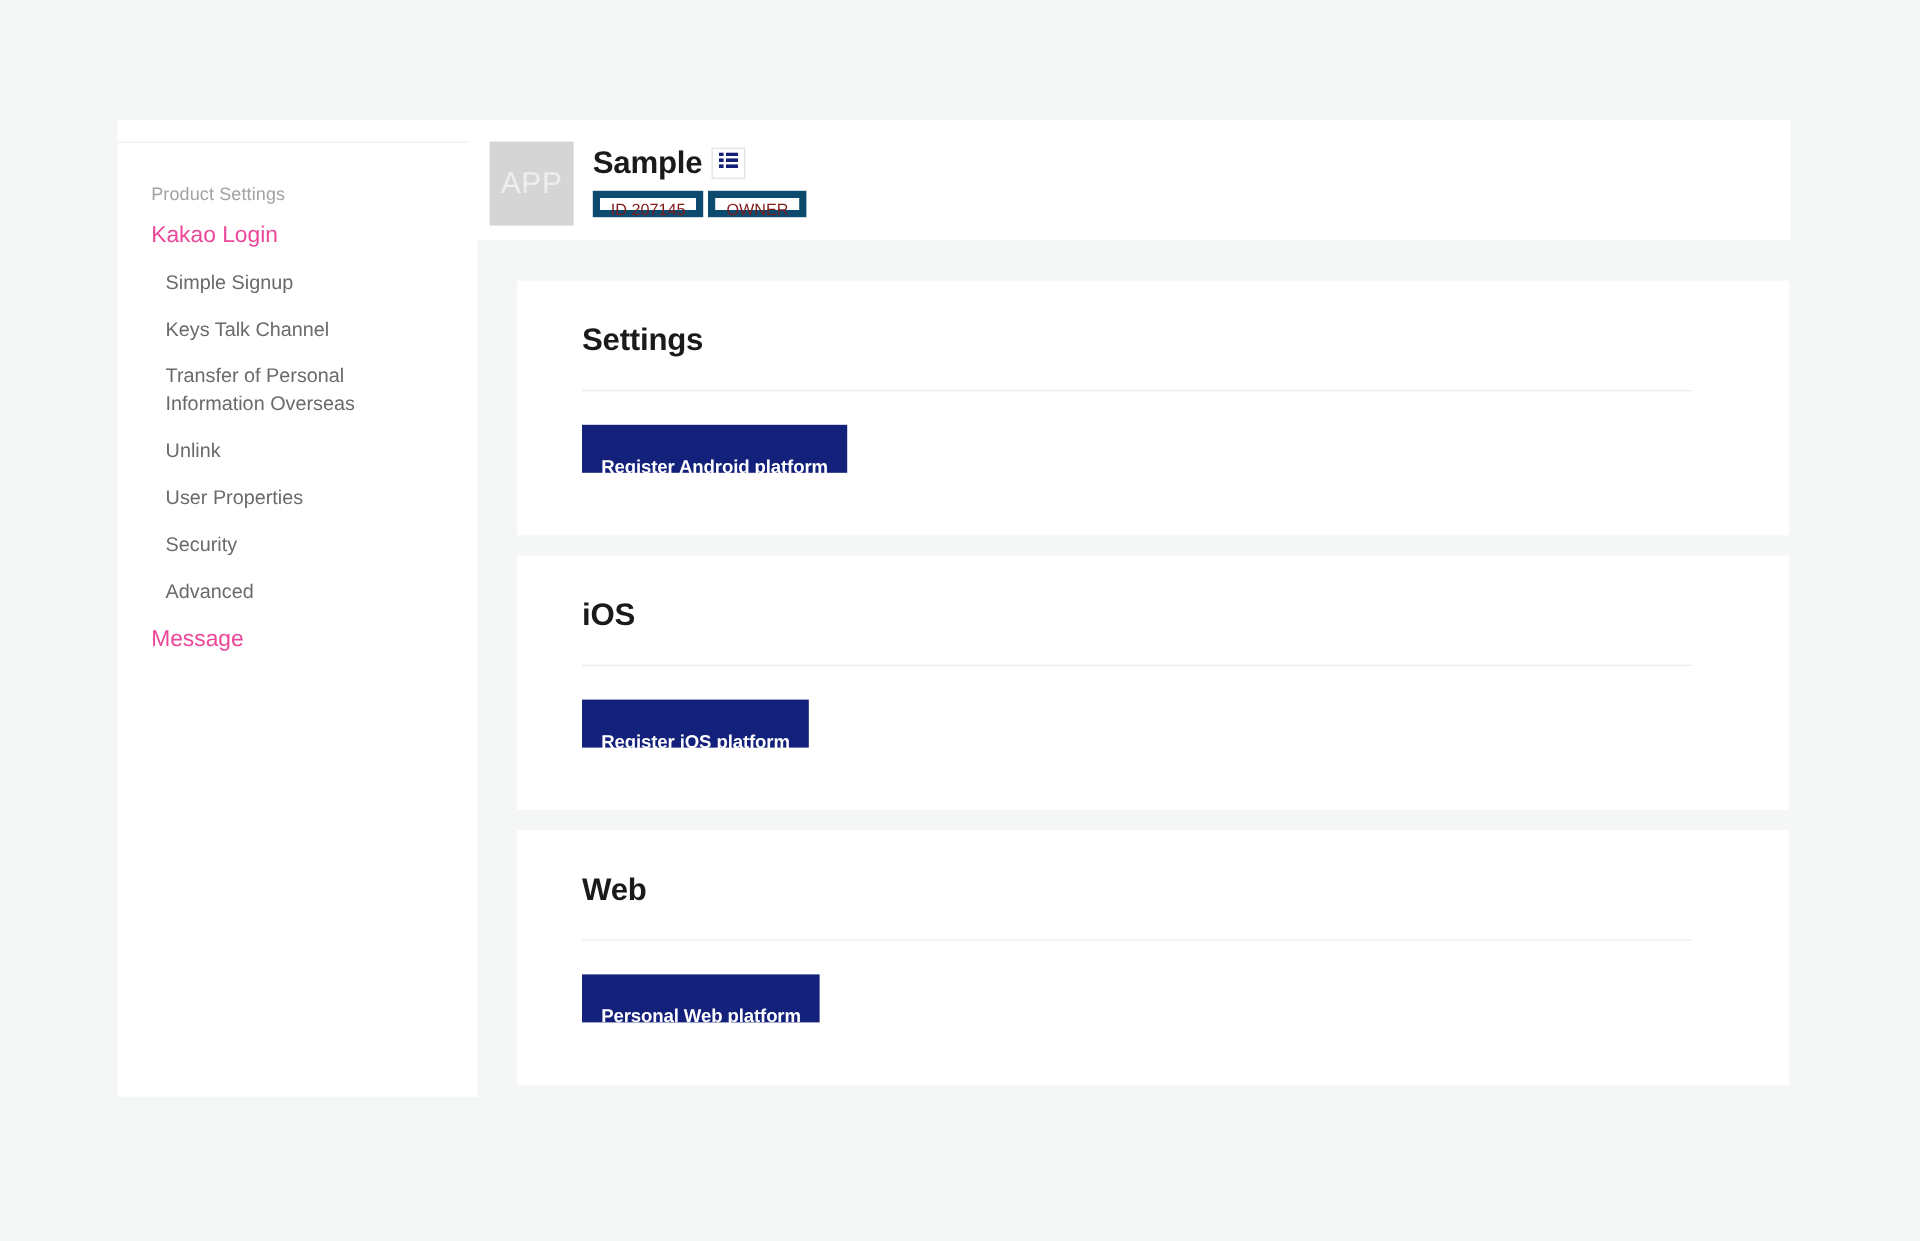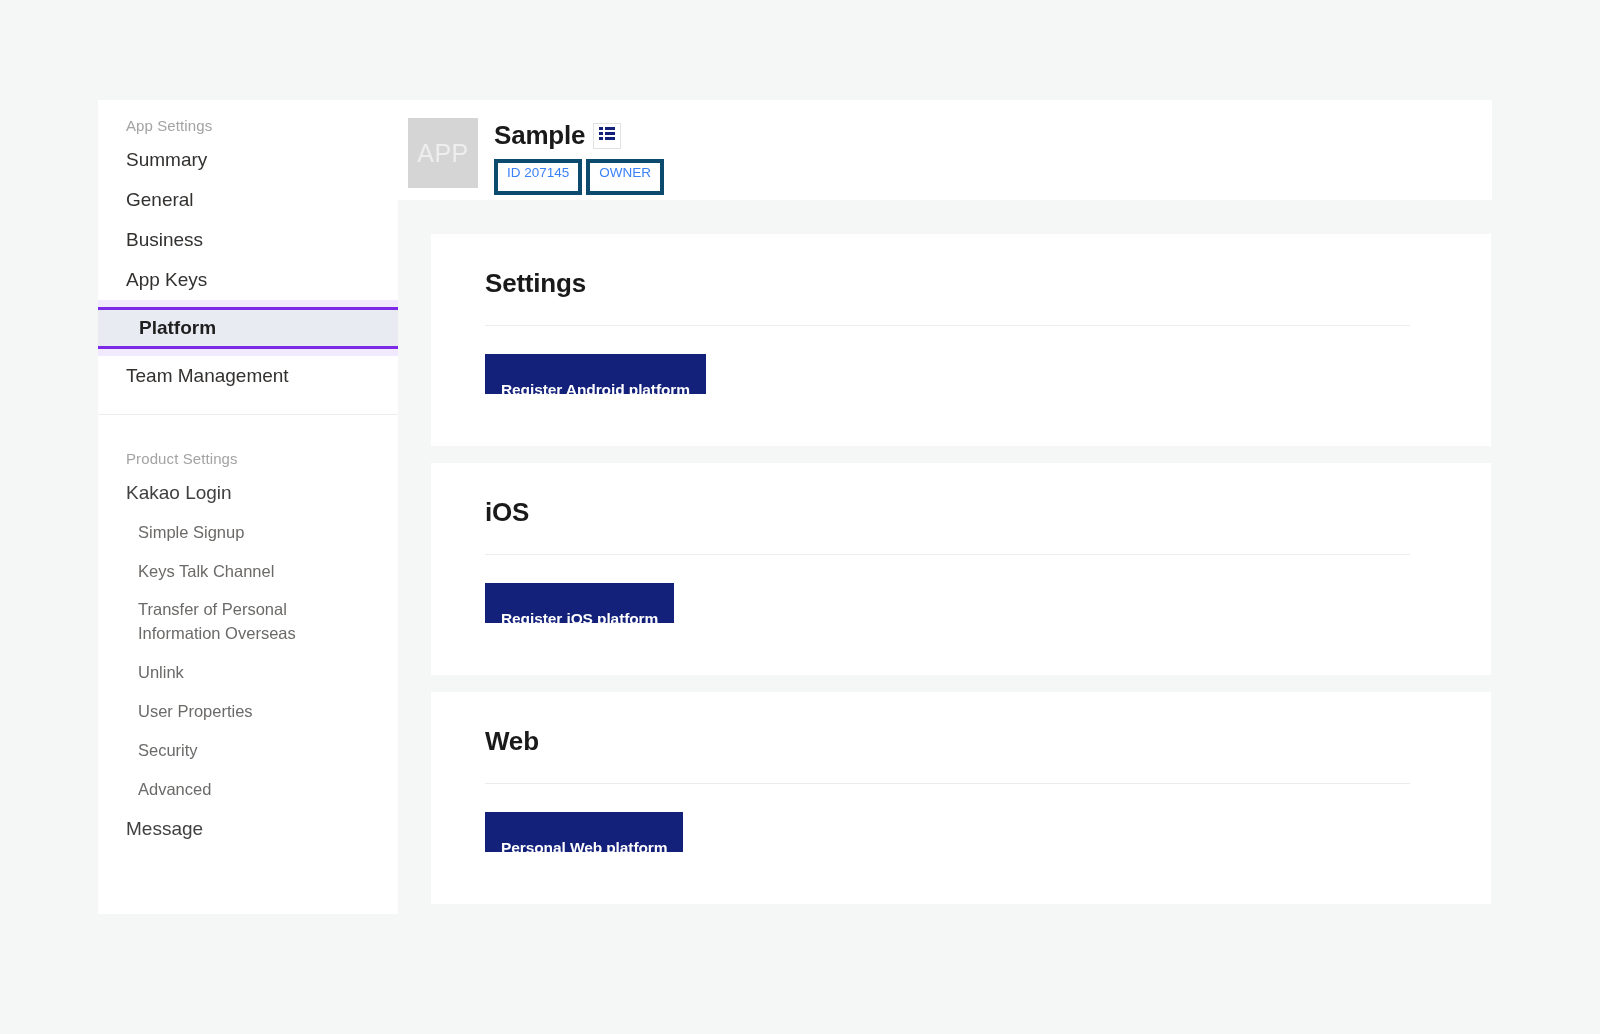--- a/index.html
+++ b/index.html
@@ -62,21 +62,21 @@
   .nav-item.sub.two-line {
     height: 62px;
     line-height: 24px;
     padding-top: 6px;
     white-space: normal;
     padding-right: 30px;
   }
 
   .nav-item.parent {
     font-size: 19px;
-    color: #404040;
+    color: #ec4899;
     font-weight: 500;
   }
 
   .group-gap-top { padding-top: 12px; }
 
   .nav-divider {
     height: 1px;
     background: #eceded;
     margin: 18px 0 6px 0;
   }
@@ -165,25 +165,25 @@
     justify-content: center;
   }
   .badge-row {
     position: absolute;
     left: 104px;
     top: 59px;
     display: flex;
     gap: 4px;
   }
   .badge {
-    border: 4px solid #0c4a6e;
+    border: 6px solid #0c4a6e;
     background: #fff;
-    color: #3b82f6;
+    color: #7f1d1d;
     font-size: 13.5px;
-    height: 36px;
+    height: 22px;
     line-height: 20px;
     padding: 0 9px;
     white-space: nowrap;
   }
 
   
   .card {
     position: absolute;
     left: 431px;
     width: 1060px;
@@ -226,37 +226,20 @@
     letter-spacing: -.1px;
   }
 </style>
 </head>
 <body>
 
 <div class="page">
 
   <nav class="sidebar">
 
-    <div class="nav-group">
-      <div class="group-label">App Settings</div>
-
-      <a class="nav-item">Summary</a>
-      <a class="nav-item">General</a>
-      <a class="nav-item">Business</a>
-      <a class="nav-item">App Keys</a>
-
-      <div class="platform-slot">
-        <div class="highlight-wrap">
-          <div class="highlight-inner"></div>
-        </div>
-        <span class="highlight-label">Platform</span>
-      </div>
-
-      <a class="nav-item">Team Management</a>
-    </div>
 
     <div class="nav-divider"></div>
 
     <div class="nav-group group-gap-top">
       <div class="group-label">Product Settings</div>
 
       <a class="nav-item parent">Kakao Login</a>
       <a class="nav-item sub">Simple Signup</a>
       <a class="nav-item sub">Keys Talk Channel</a>
       <a class="nav-item sub two-line">Transfer of Personal Information Overseas</a>

